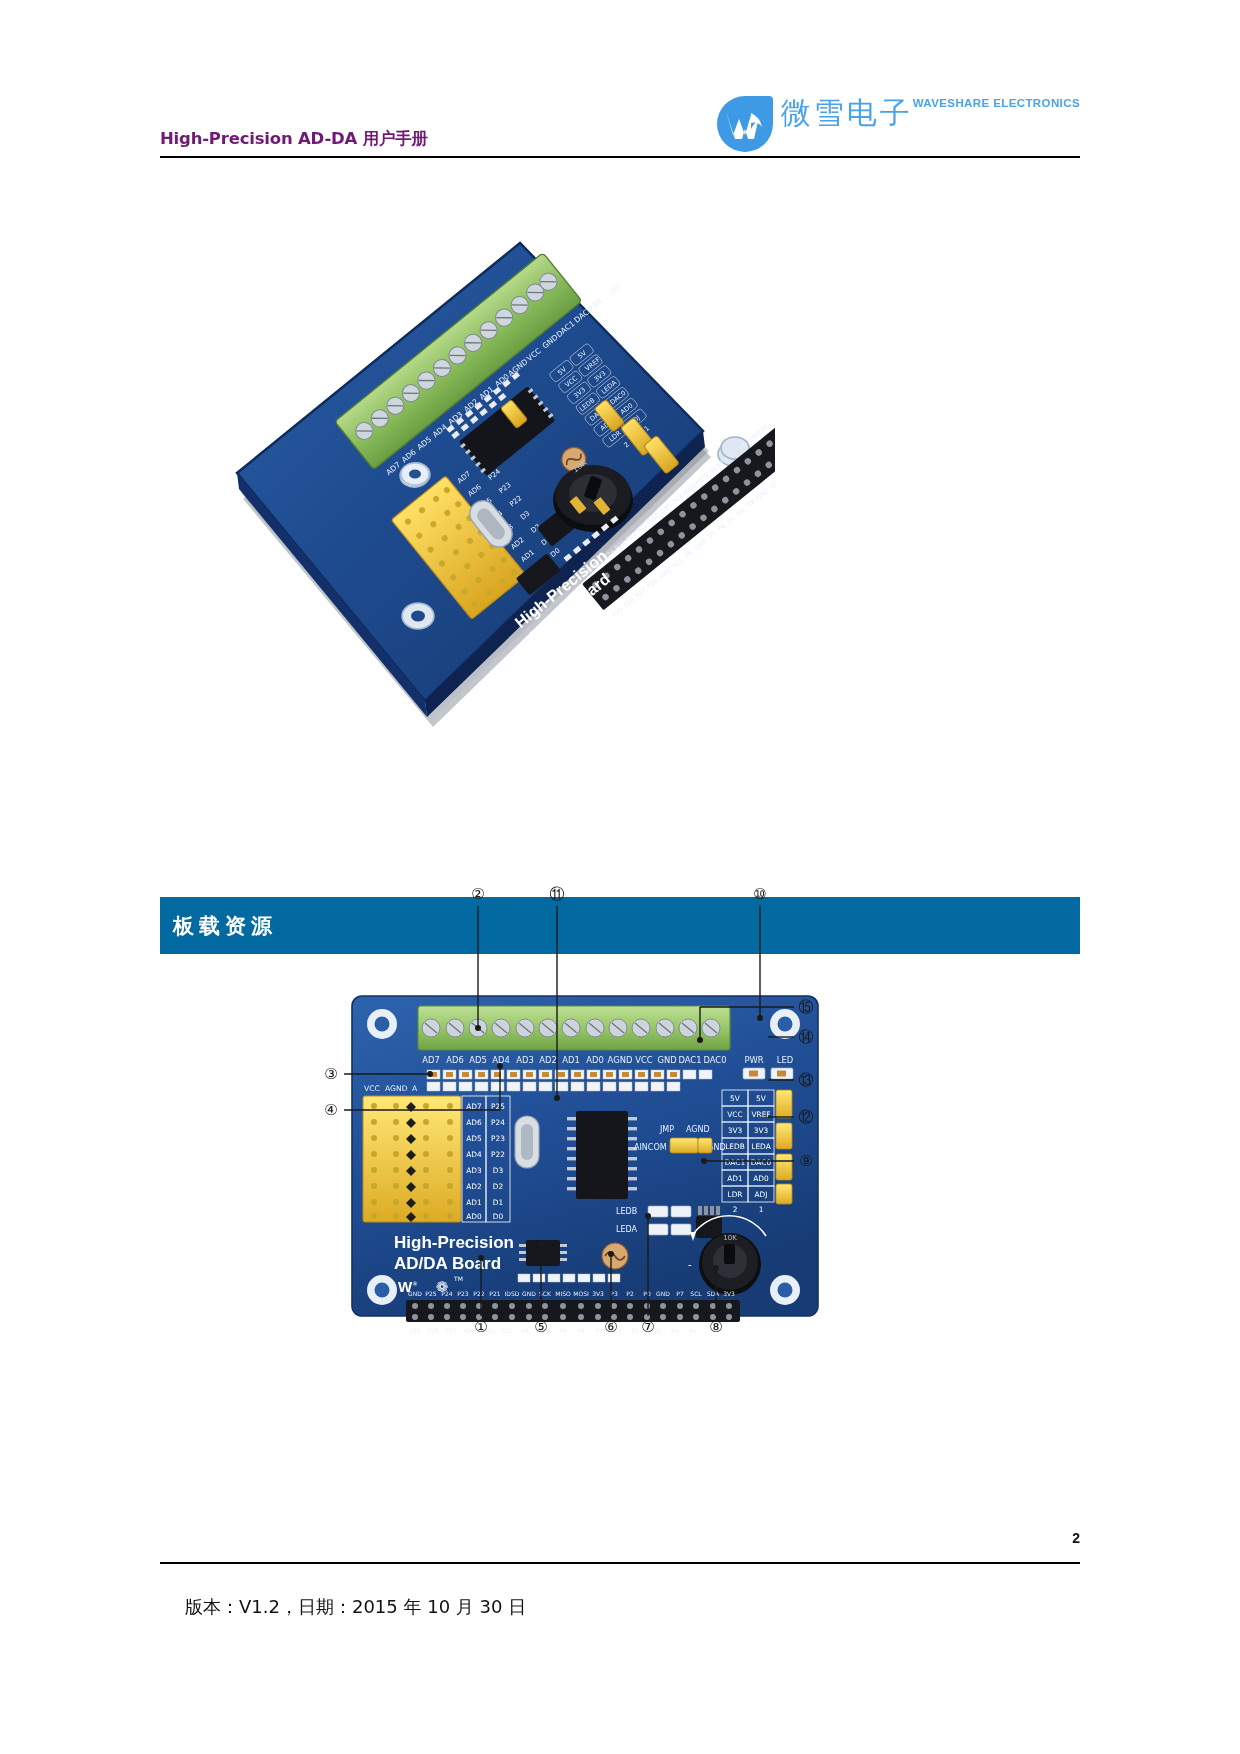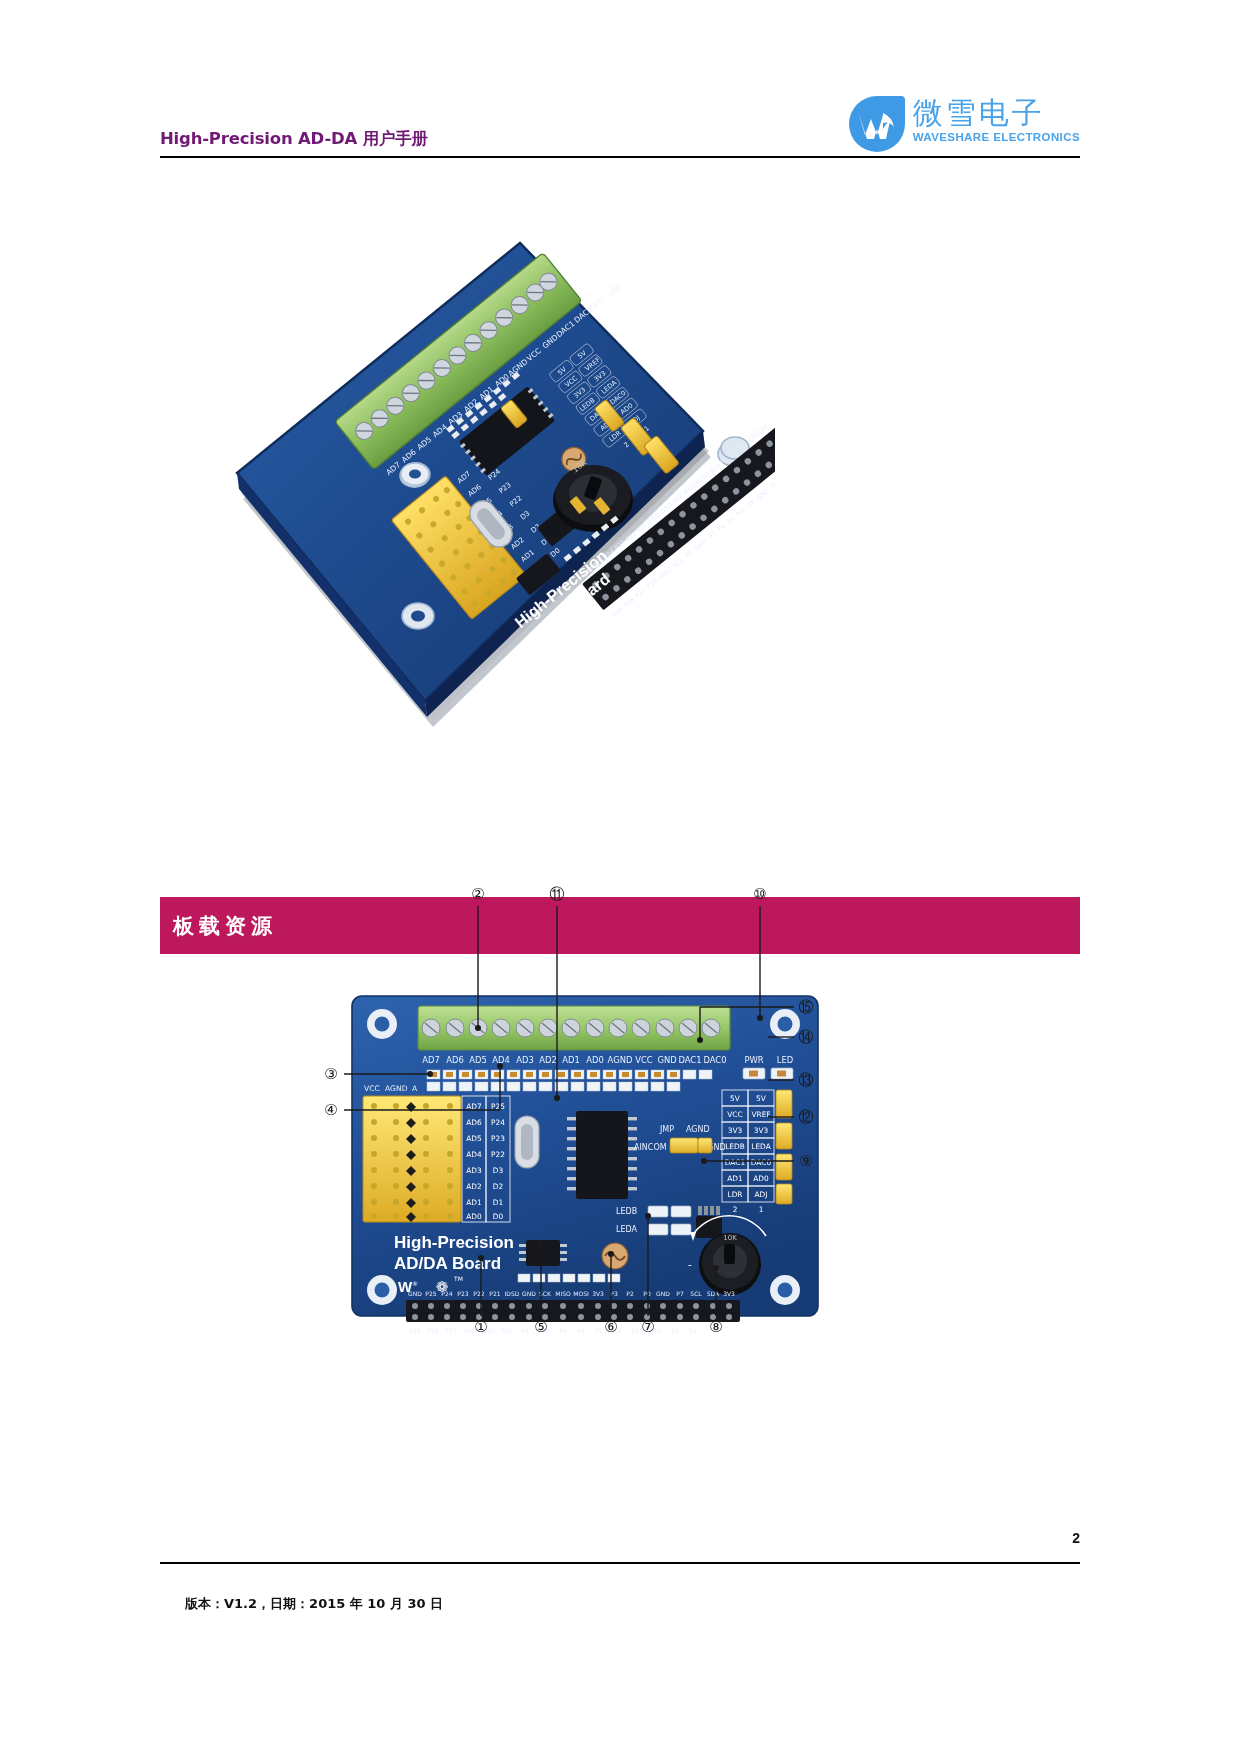--- a/index.html
+++ b/index.html
@@ -49,21 +49,21 @@
   }
   .logo-mark {
     width: 56px;
     height: 56px;
     background: #3f9ae5;
     border-radius: 28px 4px 28px 28px;
     position: relative;
     flex: 0 0 auto;
   }
   .logo-mark svg { position: absolute; left: 7px; top: 13px; }
-  .logo-text { margin-left: 8px; display: flex; flex-direction: column; }
+  .logo-text { margin-left: 8px; display: flex; }
   .logo-cn {
     font-size: 30px;
     color: #4aa3ea;
     letter-spacing: 3px;
     line-height: 1.12;
     font-family: "DejaVu Sans", sans-serif;
     white-space: nowrap;
   }
   .logo-en {
     font-size: 11.5px;
@@ -74,21 +74,21 @@
     white-space: nowrap;
   }
 
   
   .section-bar {
     position: absolute;
     left: 160px;
     top: 897px;
     width: 920px;
     height: 57px;
-    background: #be185d;
+    background: #0369a1;
     display: flex;
     align-items: center;
   }
   .section-bar-label {
     color: #ffffff;
     font-size: 21px;
     font-weight: bold;
     letter-spacing: 5px;
     margin-left: 13px;
     font-family: "DejaVu Sans", sans-serif;
@@ -108,23 +108,23 @@
     right: 160px;
     top: 1530px;
     font-size: 14px;
     color: #111;
     font-weight: bold;
   }
   .footer-version {
     position: absolute;
     left: 185px;
     top: 1595px;
-    font-size: 13px;
+    font-size: 18px;
     color: #111;
-    font-weight: bold;
+    font-weight: normal;
     font-family: "DejaVu Sans", sans-serif;
   }
 
   
   .photo1 {
     position: absolute;
     left: 175px;
     top: 205px;
     width: 600px;
     height: 545px;

